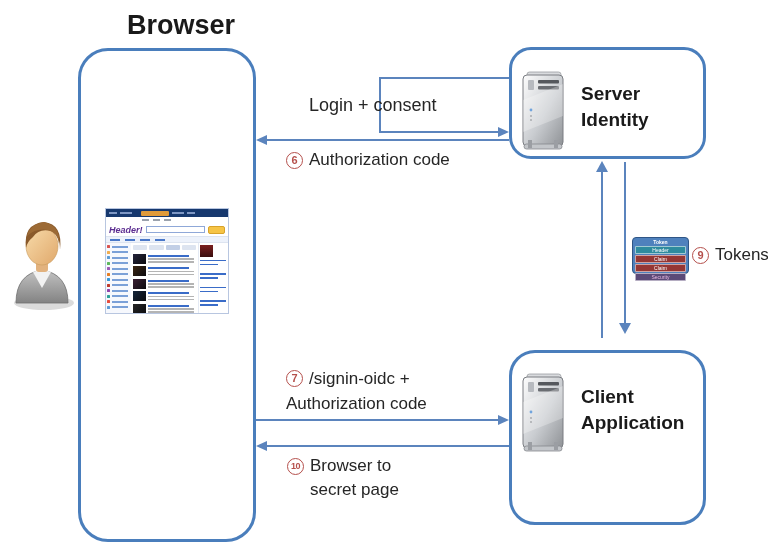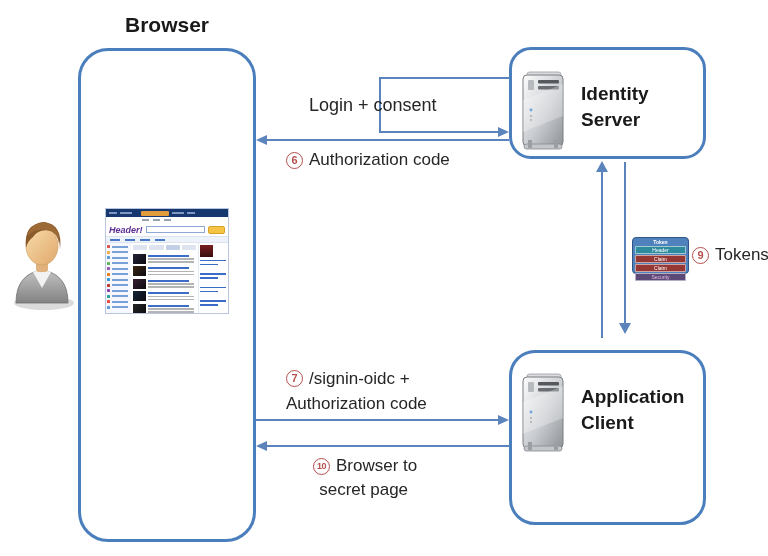--- a/index.html
+++ b/index.html
@@ -12,40 +12,40 @@
   .stage{
     position:relative;width:768px;height:556px;background:#fff;overflow:hidden;
     font-family:"Liberation Sans", sans-serif;color:var(--ink);
   }
   
   .node{position:absolute;background:#fff;border:3.5px solid var(--box-blue);box-sizing:border-box;}
   .browser-box{left:78px;top:48px;width:178px;height:494px;border-radius:30px;}
   .is-box{left:509px;top:47px;width:197px;height:112px;border-radius:22px;}
   .client-box{left:509px;top:350px;width:197px;height:175px;border-radius:26px;}
   .node-title{position:absolute;font-weight:bold;font-size:19px;line-height:26px;color:#1a1a1a;white-space:nowrap;}
-  .browser-title{left:78px;top:12px;width:178px;text-align:center;font-size:21px;}
+  .browser-title{left:92px;top:12px;width:178px;text-align:center;font-size:27px;}
   .is-title{left:581px;top:81px;}
   .client-title{left:581px;top:384px;}
   
   .hline{position:absolute;height:2px;background:var(--arrow);}
   .vline{position:absolute;width:2px;background:var(--arrow);}
   .ah{position:absolute;width:0;height:0;}
   .ah-left{border-top:5px solid transparent;border-bottom:5px solid transparent;border-right:11px solid var(--arrow);}
   .ah-right{border-top:5px solid transparent;border-bottom:5px solid transparent;border-left:11px solid var(--arrow);}
   .ah-up{border-left:6px solid transparent;border-right:6px solid transparent;border-bottom:11px solid var(--arrow);}
   .ah-down{border-left:6px solid transparent;border-right:6px solid transparent;border-top:11px solid var(--arrow);}
   
   .lbl{position:absolute;font-size:17px;color:var(--ink);white-space:nowrap;text-align:center;}
   .numc{
     display:inline-flex;align-items:center;justify-content:center;
     width:17px;height:17px;border:1.5px solid var(--red);border-radius:50%;
     color:var(--red);font-size:11px;font-weight:bold;margin-right:6px;
     box-sizing:border-box;vertical-align:-3px;flex:0 0 auto;
   }
-  .numc.two{font-size:9px;letter-spacing:-0.5px;margin-left:26px;}
+  .numc.two{font-size:9px;letter-spacing:-0.5px;}
   .lrow{display:flex;align-items:center;}
   
   .token-card{
     position:absolute;left:632px;top:237px;width:57px;height:37px;
     background:#4F81BD;border:1px solid #2F5686;border-radius:4px;
     box-sizing:border-box;display:flex;flex-direction:column;padding:1px 2px 2px;gap:1px;
   }
   .tk-title{font-size:5px;line-height:6px;color:#fff;text-align:center;font-weight:bold;}
   .tk-row{height:6px;border-radius:1px;font-size:5px;line-height:6px;color:#fff;text-align:center;border:0.5px solid rgba(255,255,255,.55);}
   .tk-header{background:#2E8B9E;}
@@ -278,22 +278,22 @@
     <rect x="9" y="10" width="6" height="10" rx="1" fill="#b7babf"></rect>
     <circle cx="12" cy="40" r="1.4" fill="#3b82d0"></circle>
     <circle cx="12" cy="46" r="1" fill="#888b90"></circle>
     <circle cx="12" cy="50" r="1" fill="#888b90"></circle>
     <path d="M4,30 L44,14 L44,46 L4,62 Z" fill="#ffffff" opacity="0.28"></path>
     <rect x="5" y="74" width="38" height="5" rx="2.5" fill="#c3c6ca" stroke="#85888d" stroke-width="0.8"></rect>
     <rect x="9" y="70" width="4" height="8" fill="#9b9ea3"></rect>
     <rect x="35" y="70" width="4" height="8" fill="#9b9ea3"></rect>
   </svg>
   <div class="node-title is-title">
+    <div>Server</div>
     <div>Identity</div>
-    <div>Server</div>
   </div>
 
   <div class="node client-box"></div>
   <svg class="abs" style="left:519px;top:372px" width="48" height="84" viewBox="0 0 48 84">
     <defs>
       <linearGradient id="srv2" x1="0" y1="0" x2="1" y2="1">
         <stop offset="0" stop-color="#fdfdfd"></stop>
           <stop offset="0.55" stop-color="#c9ccd0"></stop>
           <stop offset="1" stop-color="#8f9296"></stop>
       </linearGradient>
@@ -305,22 +305,22 @@
     <rect x="9" y="10" width="6" height="10" rx="1" fill="#b7babf"></rect>
     <circle cx="12" cy="40" r="1.4" fill="#3b82d0"></circle>
     <circle cx="12" cy="46" r="1" fill="#888b90"></circle>
     <circle cx="12" cy="50" r="1" fill="#888b90"></circle>
     <path d="M4,30 L44,14 L44,46 L4,62 Z" fill="#ffffff" opacity="0.28"></path>
     <rect x="5" y="74" width="38" height="5" rx="2.5" fill="#c3c6ca" stroke="#85888d" stroke-width="0.8"></rect>
     <rect x="9" y="70" width="4" height="8" fill="#9b9ea3"></rect>
     <rect x="35" y="70" width="4" height="8" fill="#9b9ea3"></rect>
   </svg>
   <div class="node-title client-title">
+    <div>Client</div>
     <div>Application</div>
-    <div>Client</div>
   </div>
 
   <div>
     <div class="hline" style="left:380px;top:77px;width:129px;"></div>
     <div class="vline" style="left:379px;top:77px;height:56px;"></div>
     <div class="hline" style="left:379px;top:131px;width:120px;"></div>
     <div class="ah ah-right" style="left:498px;top:127px;"></div>
   </div>
   <div class="lbl" style="left:309px;top:95px;font-size:18px;">Login + consent</div>
 

